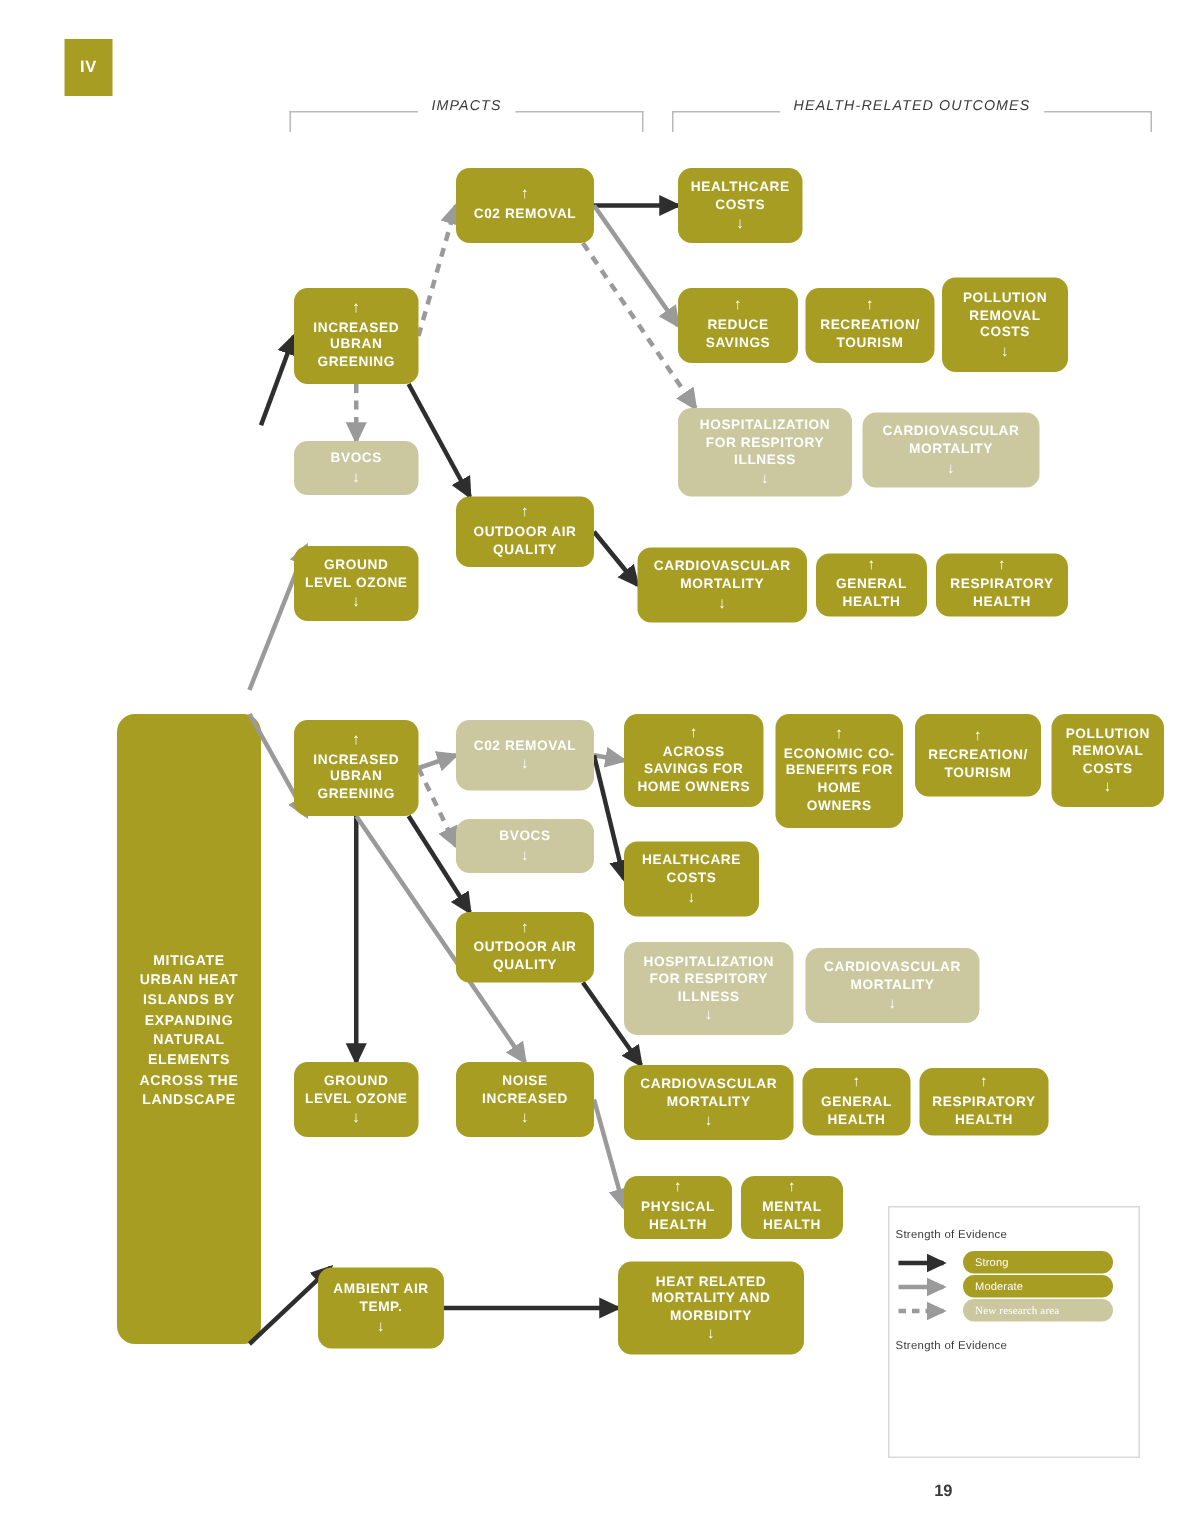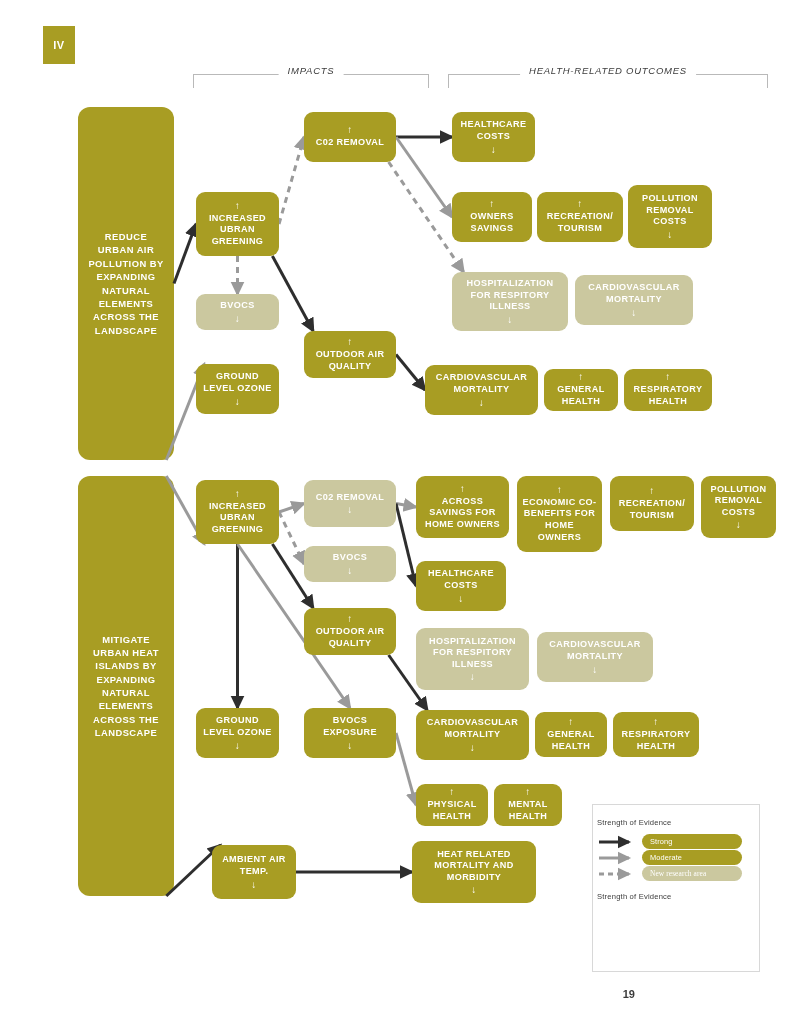--- a/index.html
+++ b/index.html
@@ -106,21 +106,20 @@
     <div class="tick-r"></div>
     <div class="cap">IMPACTS</div>
   </div>
   <div class="bracket" id="bracket-health">
     <div class="rail"></div>
     <div class="tick-l"></div>
     <div class="tick-r"></div>
     <div class="cap">HEALTH-RELATED OUTCOMES</div>
   </div>
 
-  <div class="goalbar" id="goal-air">REDUCE URBAN AIR POLLUTION BY EXPANDING NATURAL ELEMENTS ACROSS THE LANDSCAPE</div>
   <div class="goalbar" id="goal-heat">MITIGATE URBAN HEAT ISLANDS BY EXPANDING NATURAL ELEMENTS ACROSS THE LANDSCAPE</div>
 
   <svg id="wires" viewBox="0 0 791 1024">
       <defs>
         <marker id="mk-strong" viewBox="0 0 10 10" refX="8" refY="5" markerWidth="5.2" markerHeight="5.2" orient="auto-start-reverse" markerUnits="strokeWidth">
           <path d="M0,0.5 L9.5,5 L0,9.5 z" fill="#2e2e2e"></path>
         </marker>
         <marker id="mk-mod" viewBox="0 0 10 10" refX="8" refY="5" markerWidth="5.2" markerHeight="5.2" orient="auto-start-reverse" markerUnits="strokeWidth">
           <path d="M0,0.5 L9.5,5 L0,9.5 z" fill="#9a9a9a"></path>
         </marker>
@@ -171,21 +170,21 @@
       <div class="node solid" style="left: 288px; top: 331px; width: 92px; height: 47px;">
         <span class="dir top">↑</span>
         <span class="lbl">OUTDOOR AIR QUALITY</span>
       </div>
       <div class="node solid" style="left: 436px; top: 112px; width: 83px; height: 50px;">
         <span class="lbl">HEALTHCARE COSTS</span>
         <span class="dir bot">↓</span>
       </div>
       <div class="node solid" style="left: 436px; top: 192px; width: 80px; height: 50px;">
         <span class="dir top">↑</span>
-        <span class="lbl">OWNERS SAVINGS</span>
+        <span class="lbl">REDUCE SAVINGS</span>
       </div>
       <div class="node solid" style="left: 521px; top: 192px; width: 86px; height: 50px;">
         <span class="dir top">↑</span>
         <span class="lbl">RECREATION/ TOURISM</span>
       </div>
       <div class="node solid" style="left: 612px; top: 185px; width: 84px; height: 63px;">
         <span class="lbl">POLLUTION REMOVAL COSTS</span>
         <span class="dir bot">↓</span>
       </div>
       <div class="node faded" style="left: 436px; top: 272px; width: 116px; height: 59px;">
@@ -222,21 +221,21 @@
       </div>
       <div class="node solid" style="left: 288px; top: 608px; width: 92px; height: 47px;">
         <span class="dir top">↑</span>
         <span class="lbl">OUTDOOR AIR QUALITY</span>
       </div>
       <div class="node solid" style="left: 180px; top: 708px; width: 83px; height: 50px;">
         <span class="lbl">GROUND LEVEL OZONE</span>
         <span class="dir bot">↓</span>
       </div>
       <div class="node solid" style="left: 288px; top: 708px; width: 92px; height: 50px;">
-        <span class="lbl">BVOCS EXPOSURE</span>
+        <span class="lbl">NOISE INCREASED</span>
         <span class="dir bot">↓</span>
       </div>
       <div class="node solid" style="left: 400px; top: 476px; width: 93px; height: 62px;">
         <span class="dir top">↑</span>
         <span class="lbl">ACROSS SAVINGS FOR HOME OWNERS</span>
       </div>
       <div class="node solid" style="left: 501px; top: 476px; width: 85px; height: 76px;">
         <span class="dir top">↑</span>
         <span class="lbl">ECONOMIC CO-BENEFITS FOR HOME OWNERS</span>
       </div>

